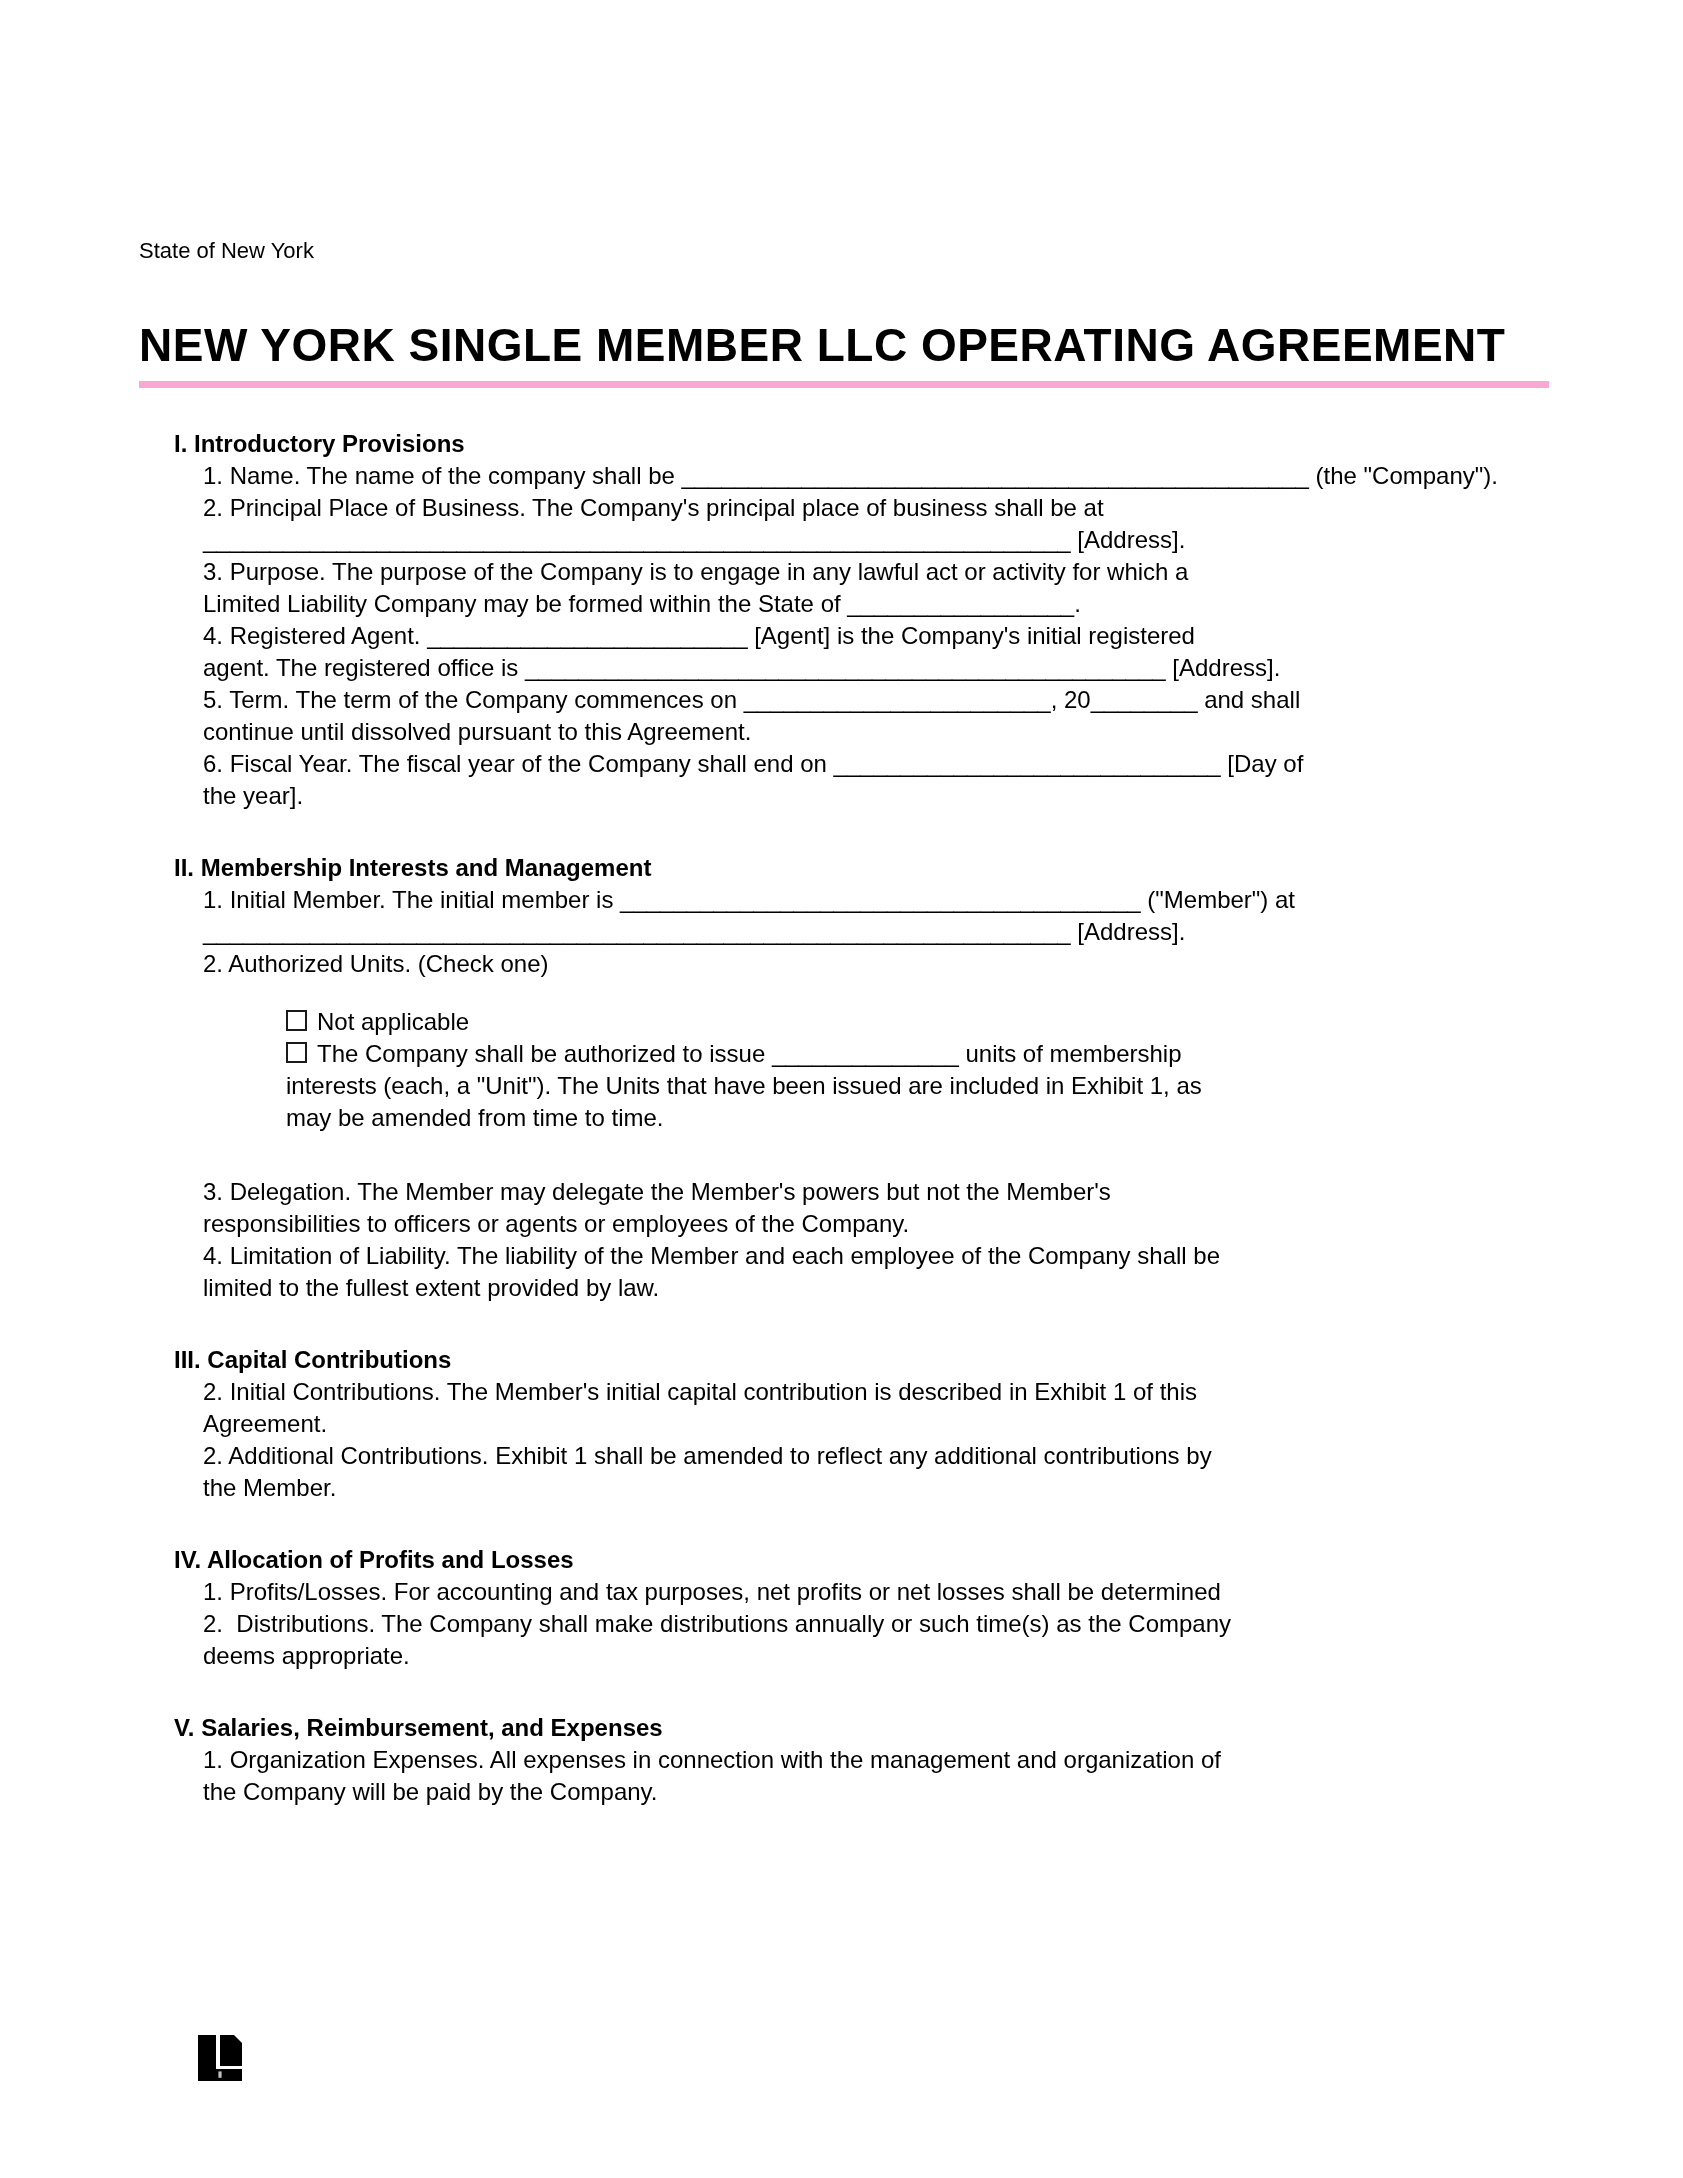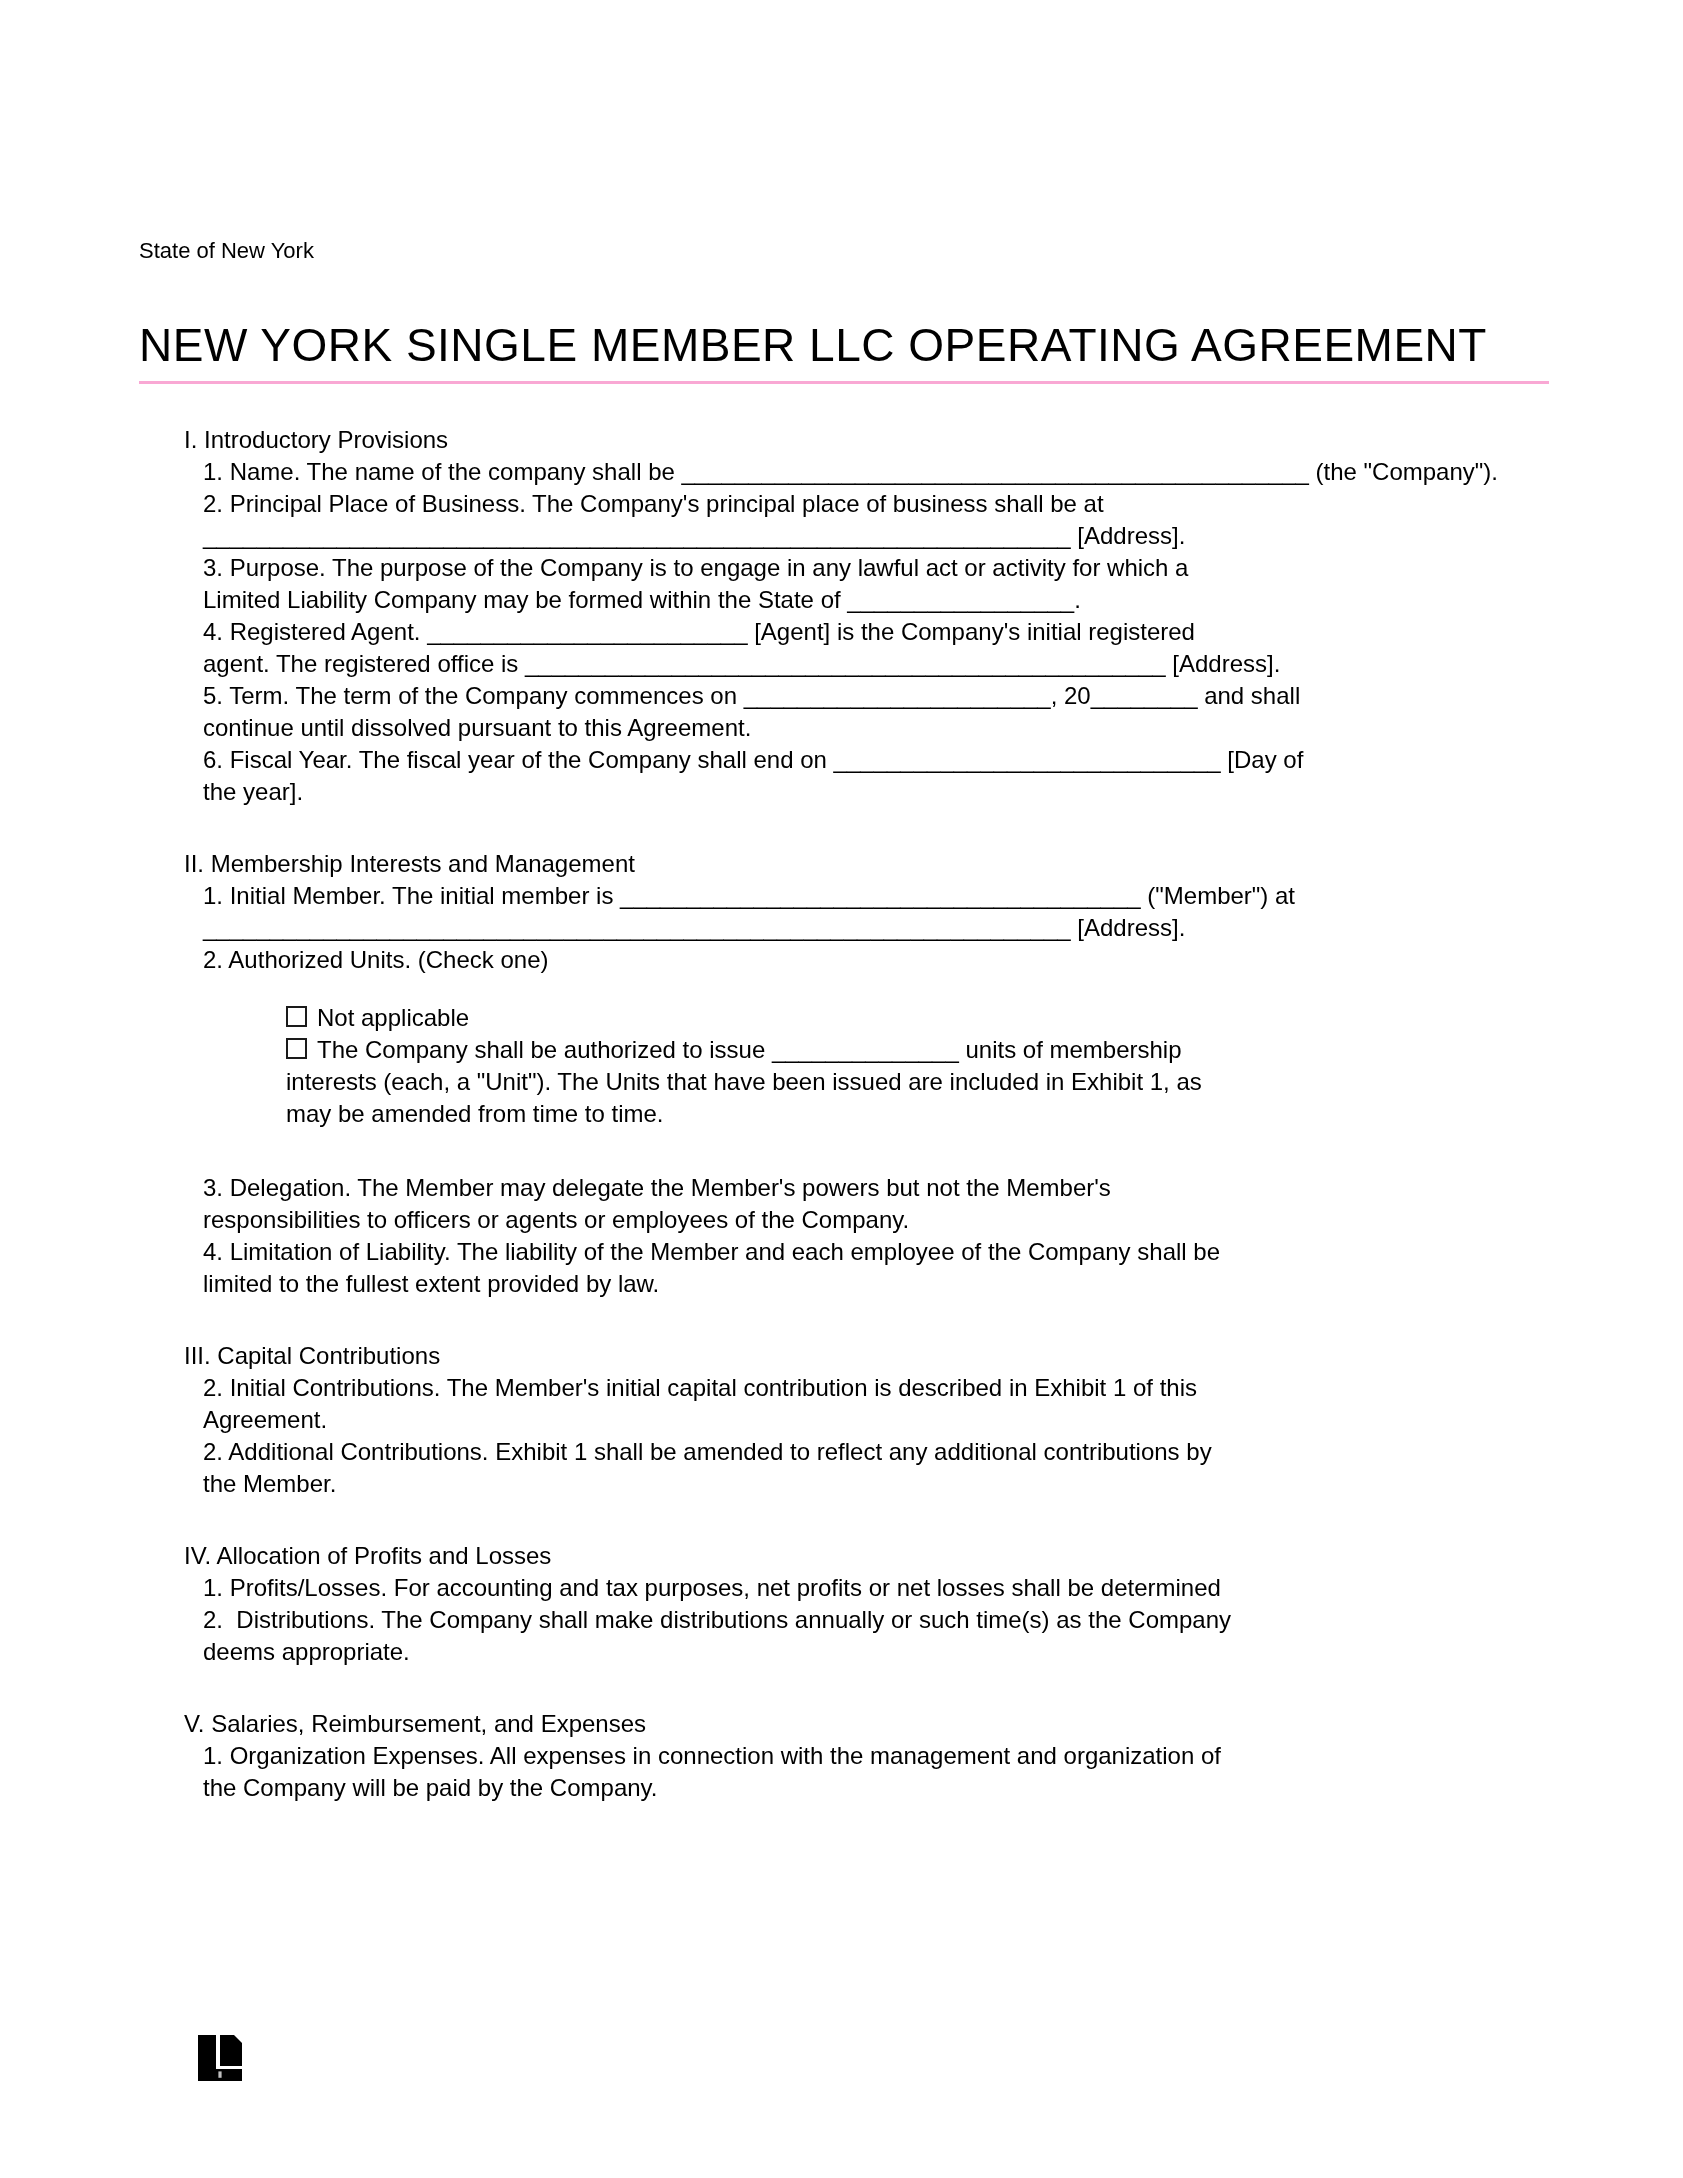--- a/index.html
+++ b/index.html
@@ -5,26 +5,26 @@
   html,body{margin:0;padding:0;background:#ffffff;}
   body{
     width:1683px;height:2178px;position:relative;
     font-family:"Liberation Sans","DejaVu Sans",sans-serif;
     color:#000;
     -webkit-font-smoothing:antialiased;
   }
   .page{padding:236px 134px 0 139px;}
   .state-line{font-size:22px;line-height:30px;}
   .doc-title{
-    font-size:46px;font-weight:normal;letter-spacing:0.5px;line-height:1.08;
-    margin:55px 0 0 0;padding-bottom:10px;border-bottom:3px solid #f9a8d4;
+    font-size:46px;font-weight:bold;letter-spacing:0.5px;line-height:1.08;
+    margin:55px 0 0 0;padding-bottom:10px;border-bottom:7px solid #f9a8d4;
   }
   .intro{font-size:24px;line-height:32px;margin:46px 0 0 0;}
   .section{margin-top:40px;font-size:24px;line-height:32px;}
-  .sec-heading{font-weight:normal;margin-left:45px;}
+  .sec-heading{font-weight:bold;margin-left:35px;}
   .item{margin-left:64px;}
   .b{font-weight:normal;}
   .cb-block{margin-left:147px;margin-top:26px;margin-bottom:42px;}
   .cb-box{
     display:inline-block;width:17px;height:17px;border:2px solid #1a1a1a;
     margin-right:10px;vertical-align:-1px;background:#fff;cursor:pointer;
   }
   .logo{position:absolute;left:198px;top:2035px;width:48px;height:46px;}
 </style>
 </head>

